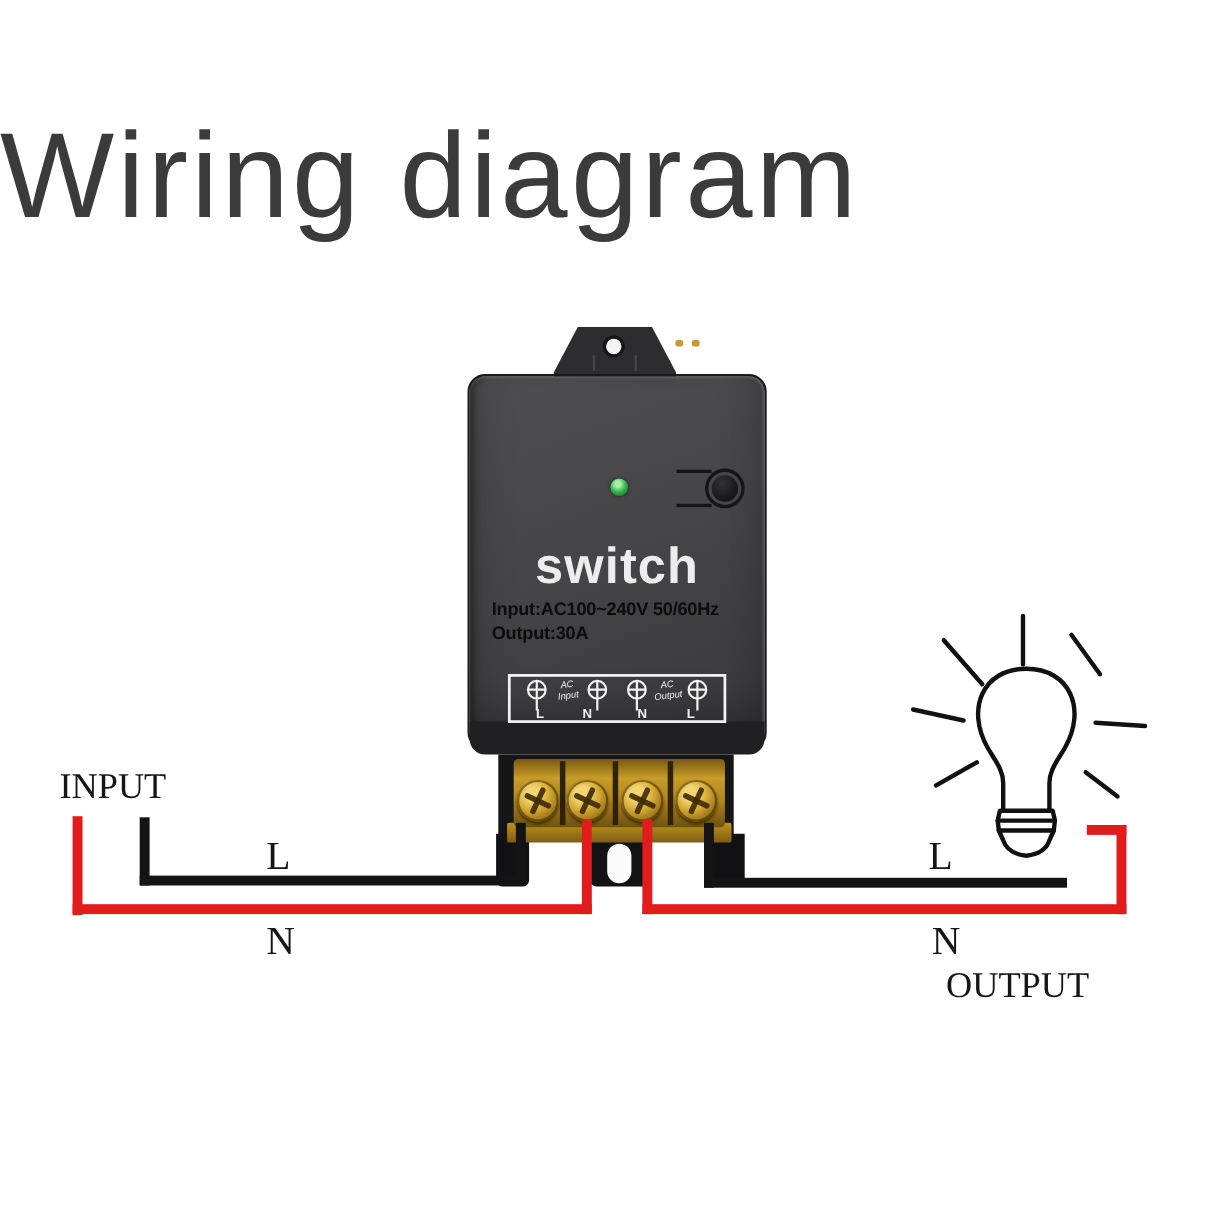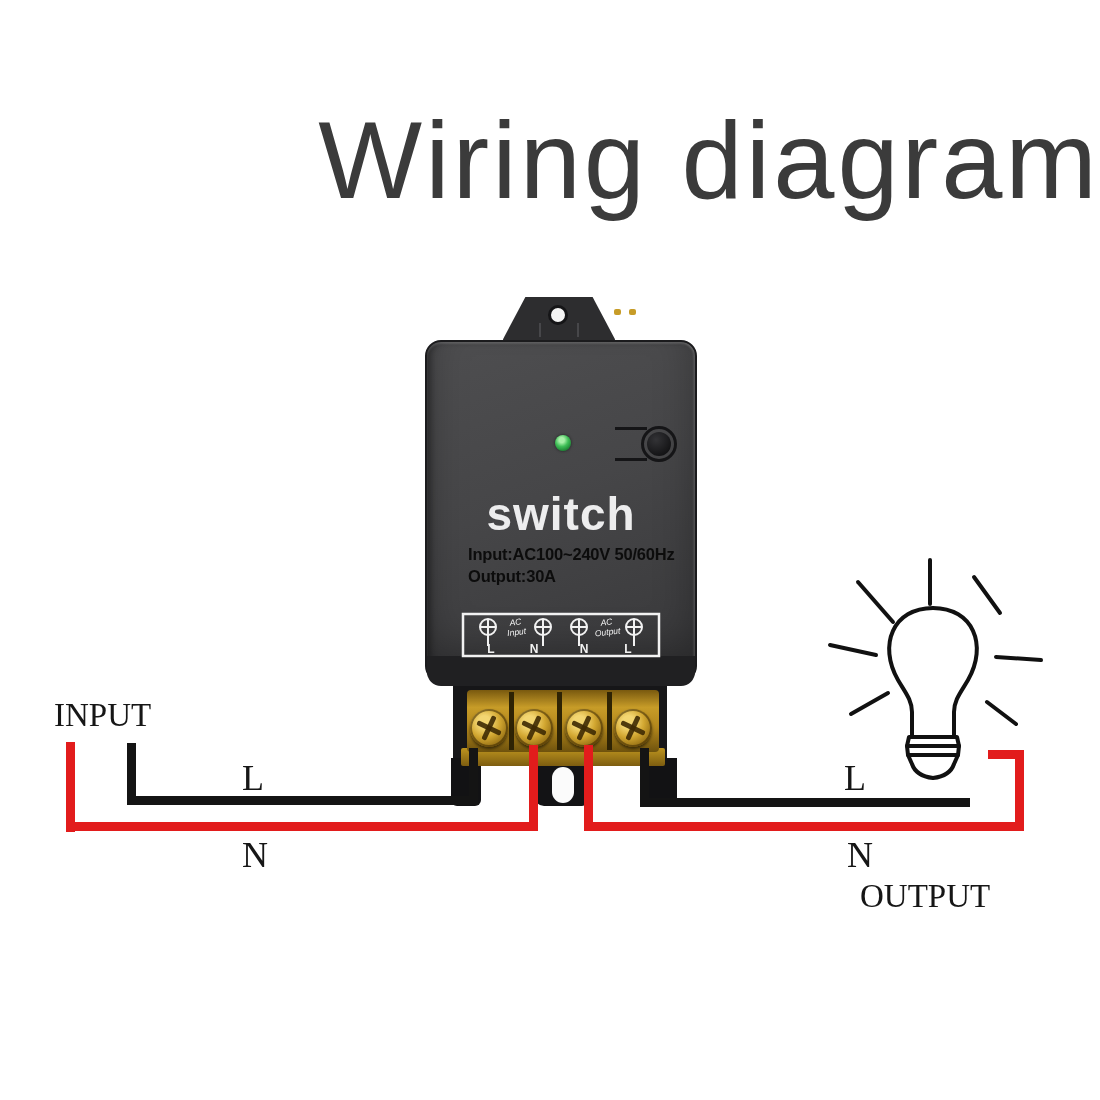--- a/index.html
+++ b/index.html
@@ -1,21 +1,21 @@
 <!DOCTYPE html>
 <html><head>
 <meta charset="utf-8">
 <style>
   html,body{margin:0;padding:0;background:#fff;}
   #canvas{position:relative;width:1100px;height:1100px;background:#ffffff;overflow:hidden;
           font-family:"Liberation Sans",sans-serif;}
   .abs{position:absolute;}
 
   
-  .title{left:0;top:96px;width:1100px;text-align:right;
+  .title{left:0;top:96px;width:1100px;text-align:left;
          font-family:"Liberation Sans",sans-serif;font-weight:200;
          font-size:110px;color:#3b3b3b;letter-spacing:3px;}
 
   
   .top-tab{left:503px;top:297px;width:112px;height:46px;background:#2d2d2f;
            clip-path:polygon(20% 0,80% 0,100% 92%,100% 100%,0 100%,0 92%);}
   .tab-hole{left:45px;top:8px;width:20px;height:20px;border-radius:50%;
             background:#f4f4f4;border:3px solid #151517;box-sizing:border-box;}
   .tab-ridge{top:26px;width:2px;height:14px;background:#47474a;}
   .antenna{left:611px;top:314px;width:30px;height:28px;border-radius:3px;
@@ -38,21 +38,21 @@
        box-shadow:0 0 3px rgba(0,0,0,.6);}
 
   .btn-line{width:32px;height:3px;background:#151517;}
   .btn-ring{left:641px;top:426px;width:36px;height:36px;border-radius:50%;
             border:3px solid #151517;box-sizing:border-box;}
   .btn-cap{left:647px;top:432px;width:24px;height:24px;border-radius:50%;
            background:radial-gradient(circle at 38% 32%,#333336,#131315 75%);}
 
   .brand{left:425px;top:487px;width:272px;text-align:center;font-weight:bold;
          font-size:46px;color:#ededee;letter-spacing:1px;}
-  .spec{left:468px;width:240px;font-weight:bold;font-size:16.5px;color:#0c0c0c;
+  .spec{left:447px;width:240px;font-weight:bold;font-size:16.5px;color:#0c0c0c;
         letter-spacing:-.2px;}
 
   
   .legend-svg{left:461px;top:612px;}
   .housing{left:453px;top:686px;width:214px;height:76px;background:#161618;
            border-radius:0 0 4px 4px;}
   .foot{background:#121214;border-radius:0 0 6px 6px;}
   .center-tab{left:534px;top:760px;width:58px;height:46px;background:#131315;
               border-radius:0 0 10px 10px;}
   .tab-slot{left:18px;top:7px;width:22px;height:36px;background:#fbfbfb;border-radius:11px;}

